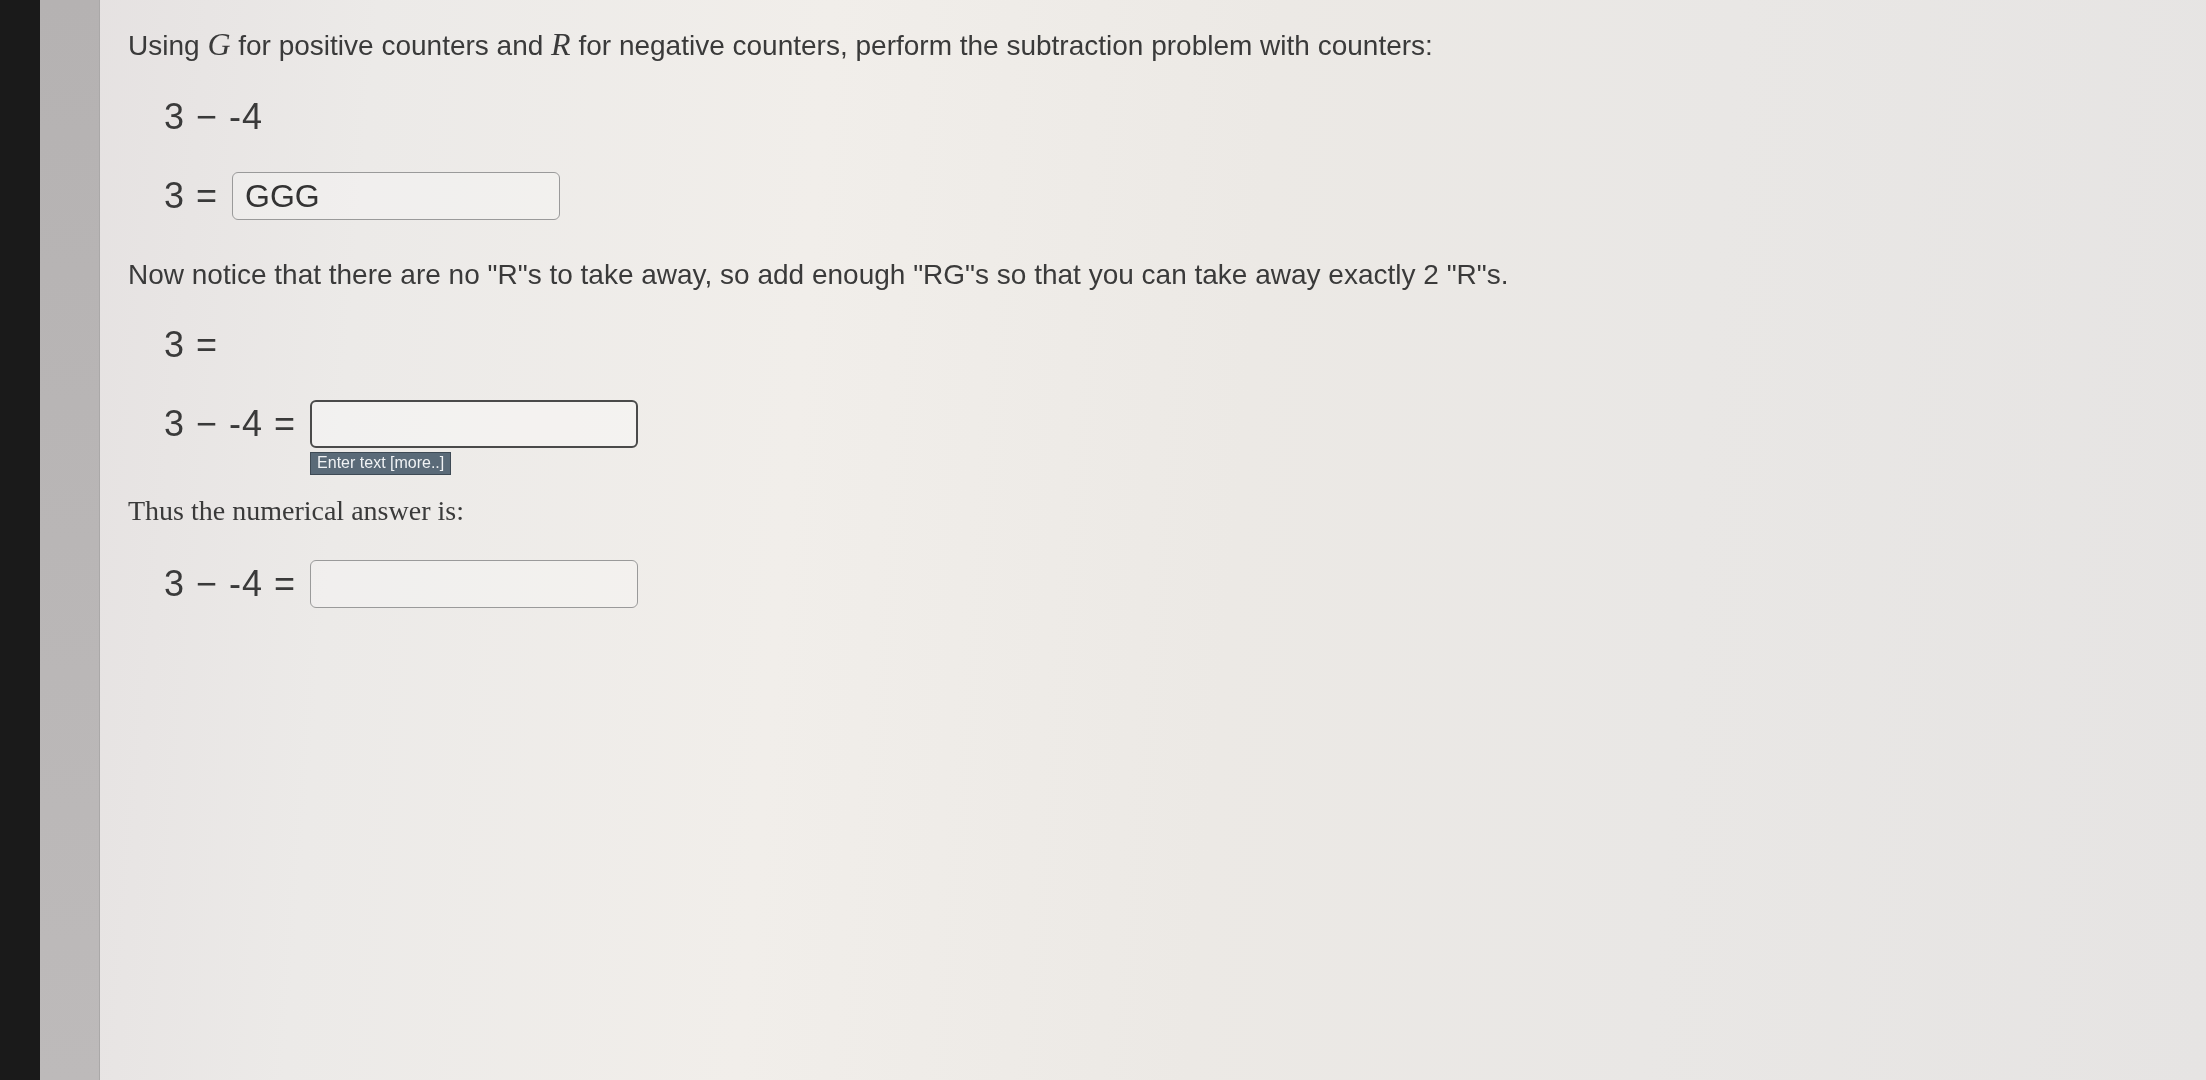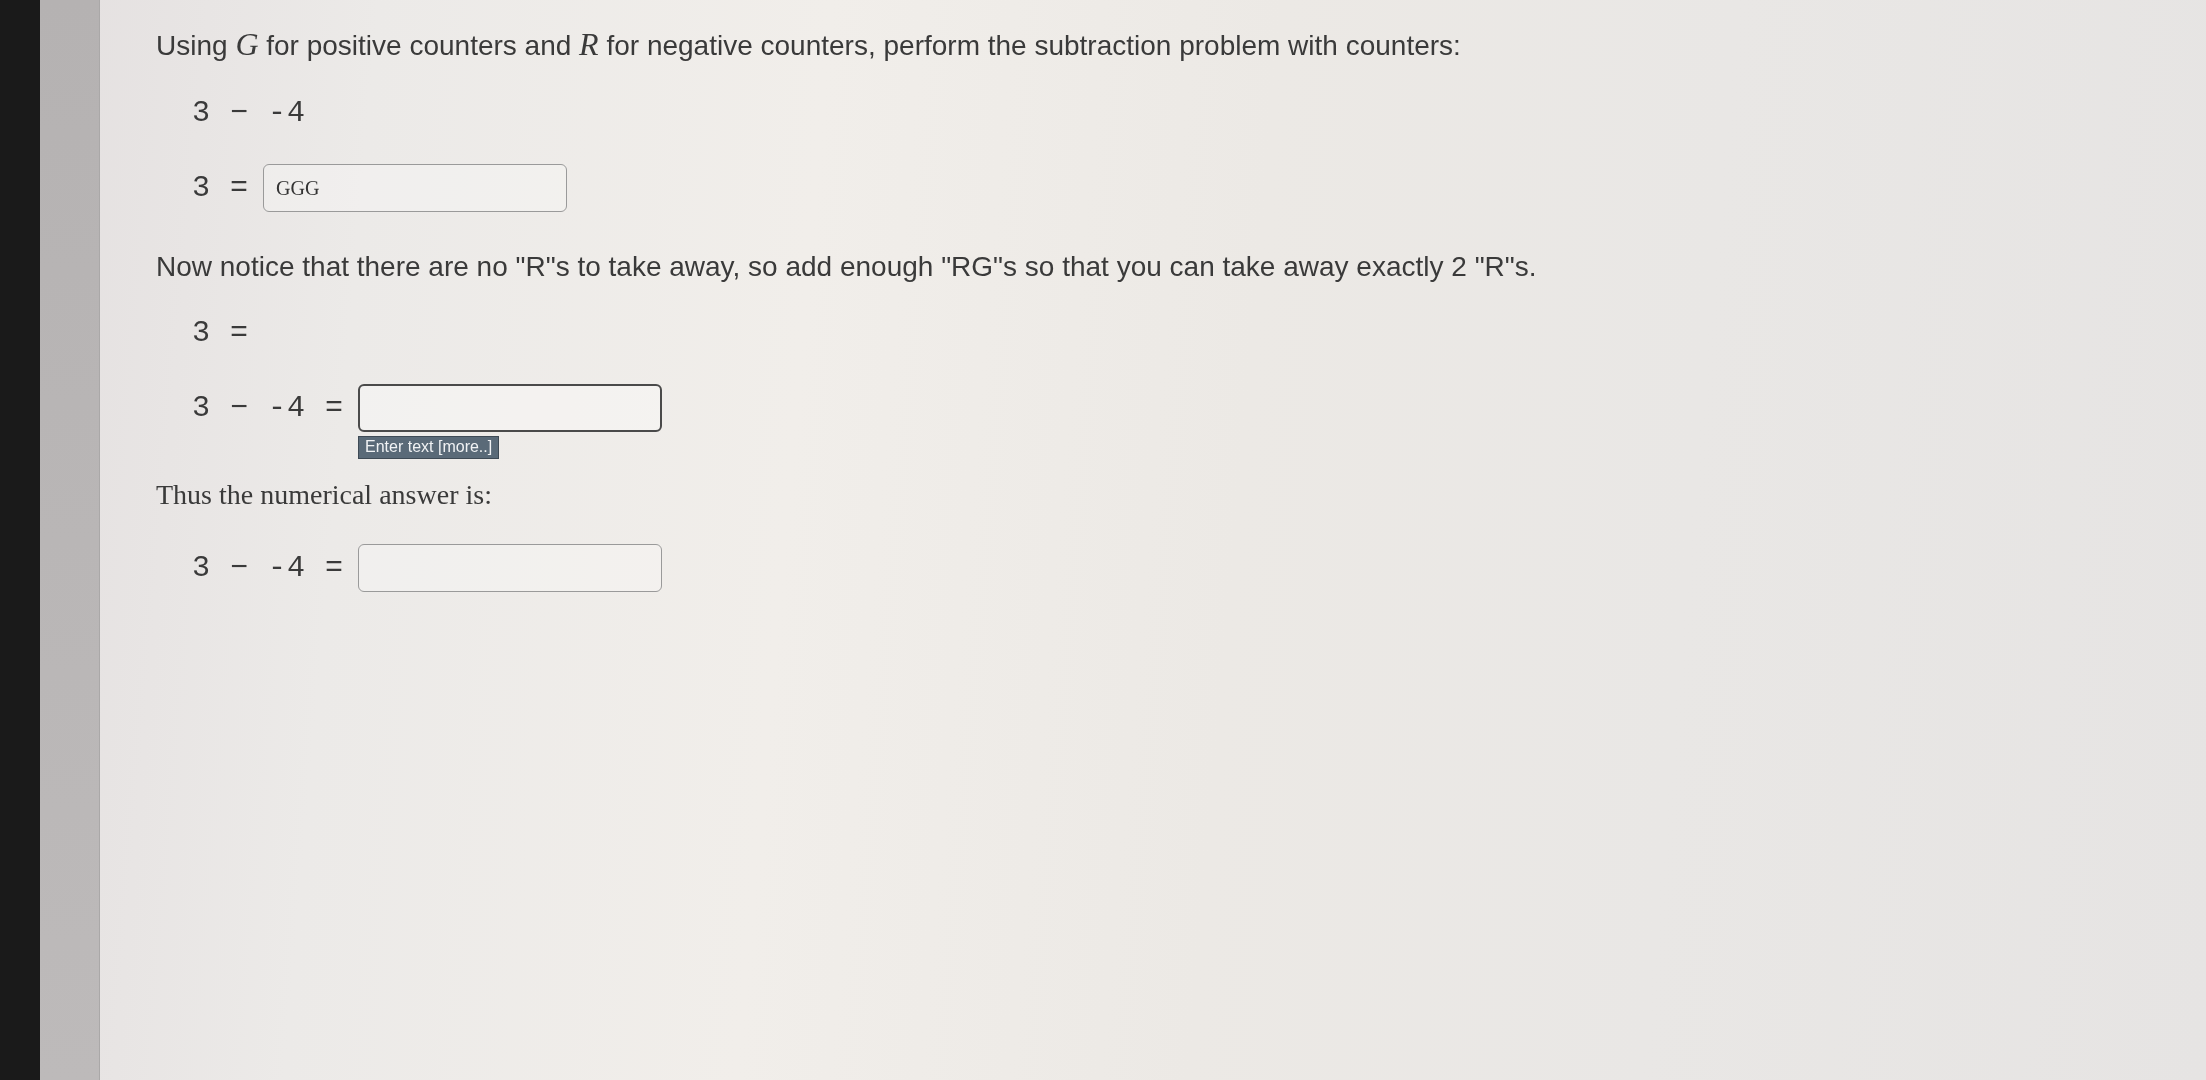--- a/index.html
+++ b/index.html
@@ -21,31 +21,31 @@
   display: flex;
 }
 .gutter {
   width: 60px;
   height: 100%;
   background: linear-gradient(180deg, #b5b2b2, #bdbaba);
   border-right: 1px solid #aaa8a8;
 }
 .page {
   flex: 1;
-  padding: 20px 80px 20px 56px;
+  padding: 20px 80px 20px 28px;
   position: relative;
   border-radius: 19px;
 }
 .para { line-height: 1.5; margin-bottom: 28px; max-width: 1600px; }
 .mathvar { font-family: "Times New Roman", Georgia, serif; font-style: italic; font-size: 32px; }
 .eq-row { display: flex; align-items: center; margin: 18px 0 34px 36px; gap: 14px; }
-.eq-lhs { font-family: Liberation Mono, monospace; font-size: 30px; letter-spacing: 1px; white-space: pre; }
+.eq-lhs { font-family: Liberation Sans, sans-serif; font-size: 36px; letter-spacing: 1px; white-space: pre; }
 .answer-input {
-  width: 304px; height: 48px;
-  font-family: Liberation Serif, serif; font-size: 20px;
+  width: 328px; height: 48px;
+  font-family: Liberation Sans, sans-serif; font-size: 32px;
   padding: 4px 12px;
   border: 1px solid #9a9a9a; border-radius: 6px;
   background: rgba(255,255,255,0.25);
   color: #333;
 }
 .answer-input.focused {
   border: 2px solid #4a4a4a;
   background: rgba(255,255,255,0.35);
 }
 .hint-wrap { position: relative; }

